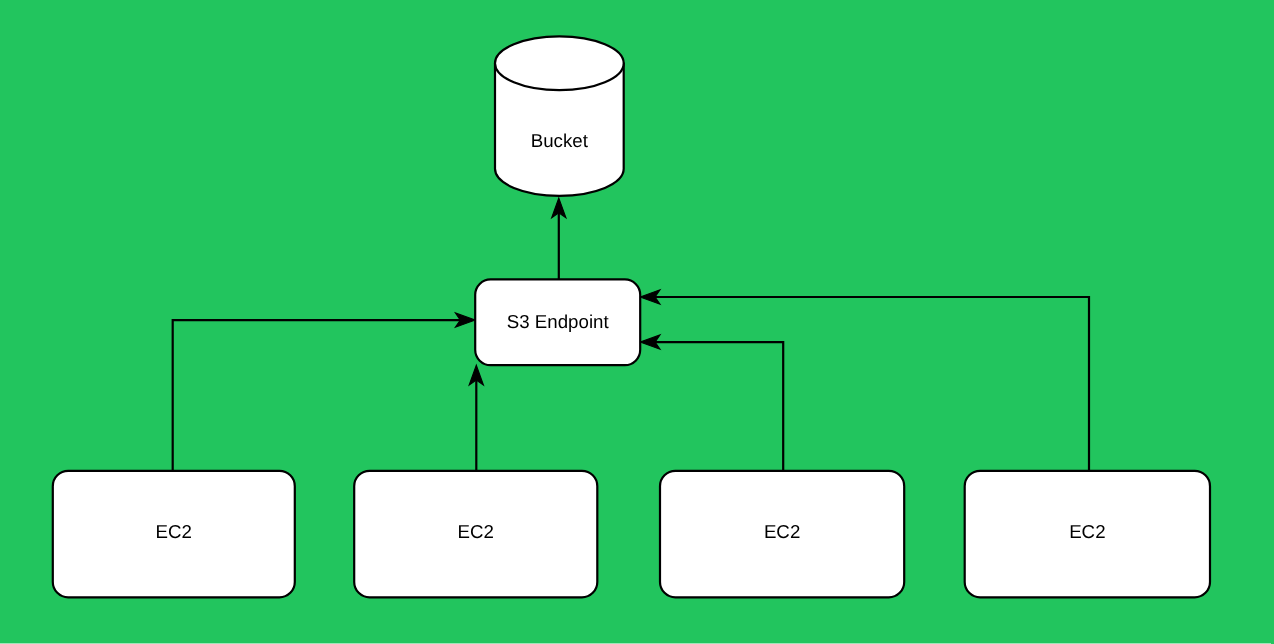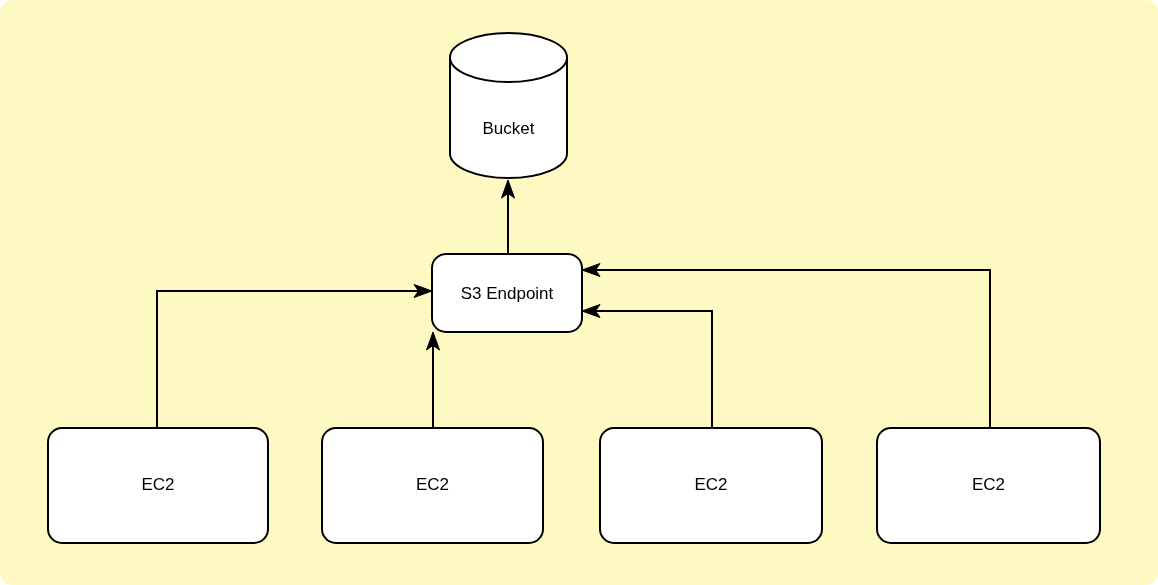--- a/index.html
+++ b/index.html
@@ -11,22 +11,21 @@
   body {
     width: 1158px;
     height: 585px;
     font-family: "Liberation Sans", sans-serif;
     overflow: hidden;
   }
   #diagram-canvas {
     position: relative;
     width: 1158px;
     height: 585px;
-    background: #fef9c3;
-    border-radius: 12px;
+    background: #22c55e;
   }
   svg.diagram-svg {
     position: absolute;
     top: 0;
     left: 0;
     width: 1158px;
     height: 585px;
     display: block;
   }
   .node-shape {

